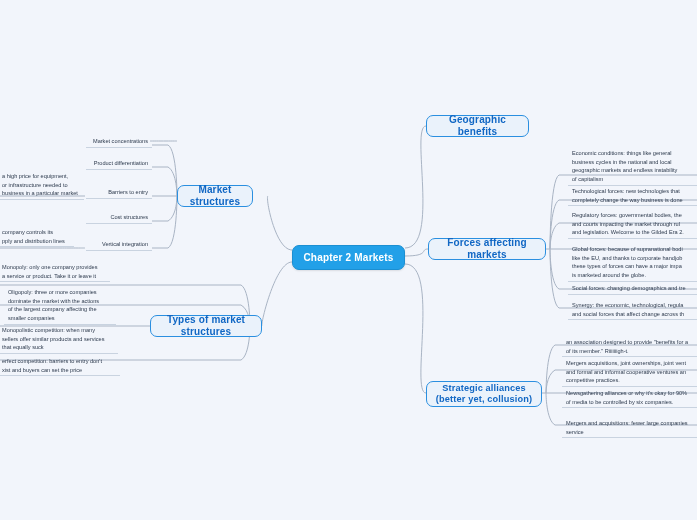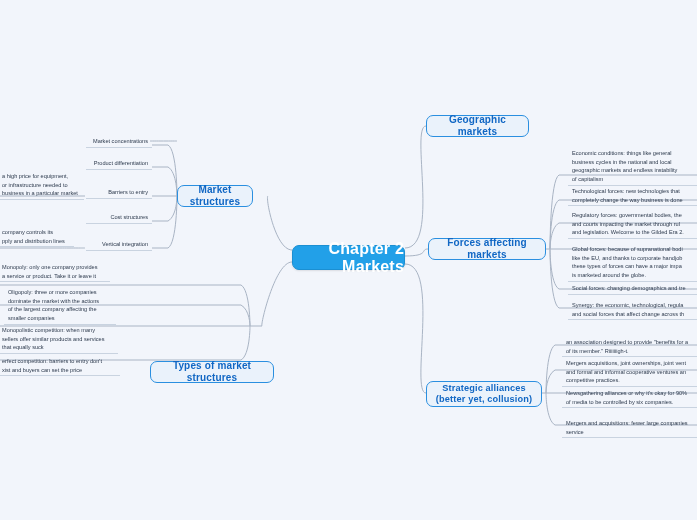--- a/index.html
+++ b/index.html
@@ -34,21 +34,21 @@
 
   
   .root-node {
     position: absolute;
     box-sizing: border-box;
     background: #22a0e8;
     border: 1px solid #1b8fd2;
     border-radius: 7px;
     color: #ffffff;
     font-weight: bold;
-    font-size: 16px;
+    font-size: 10px;
     letter-spacing: .2px;
     display: flex;
     align-items: center;
     justify-content: center;
     text-align: right;
     box-shadow: 0 1px 2px rgba(0,0,0,.10);
   }
 
   
   .branch-node {
@@ -147,23 +147,23 @@
       <path d="M546,393 C546,393 546,375 555,370 L697,370"></path>
       <path d="M546,393 L697,393"></path>
       <path d="M546,393 C546,393 546,420 555,425 L697,425"></path>
     </g>
   </svg>
 
   <div class="root-node" style="left:292px; top:245px; width:113px; height:25px;">Chapter 2 Markets</div>
 
   <div class="branch-node" style="left:177px; top:185px; width:76px; height:22px;">Market structures</div>
 
-  <div class="branch-node" style="left:150px; top:315px; width:124px; height:22px;margin-top:46px;">Types of market structures</div>
-
-  <div class="branch-node" style="left:426px; top:115px; width:103px; height:22px;">Geographic markets</div>
+  <div class="branch-node" style="left:150px; top:315px; width:112px; height:22px;">Types of market structures</div>
+
+  <div class="branch-node" style="left:426px; top:115px; width:103px; height:22px;">Geographic benefits</div>
 
   <div class="branch-node" style="left:426px; top:381px; width:116px; height:26px; white-space:pre-line; font-size:9.2px;">Strategic alliances
 (better yet, collusion)</div>
 
   <div class="branch-node" style="left:428px; top:238px; width:118px; height:22px;">Forces affecting markets</div>
 
   <div class="leaf right-align" style="left:86px; top:135px; width:66px;">Market concentrations</div>
 
   <div class="leaf right-align" style="left:86px; top:157px; width:66px;">Product differentiation</div>
 

